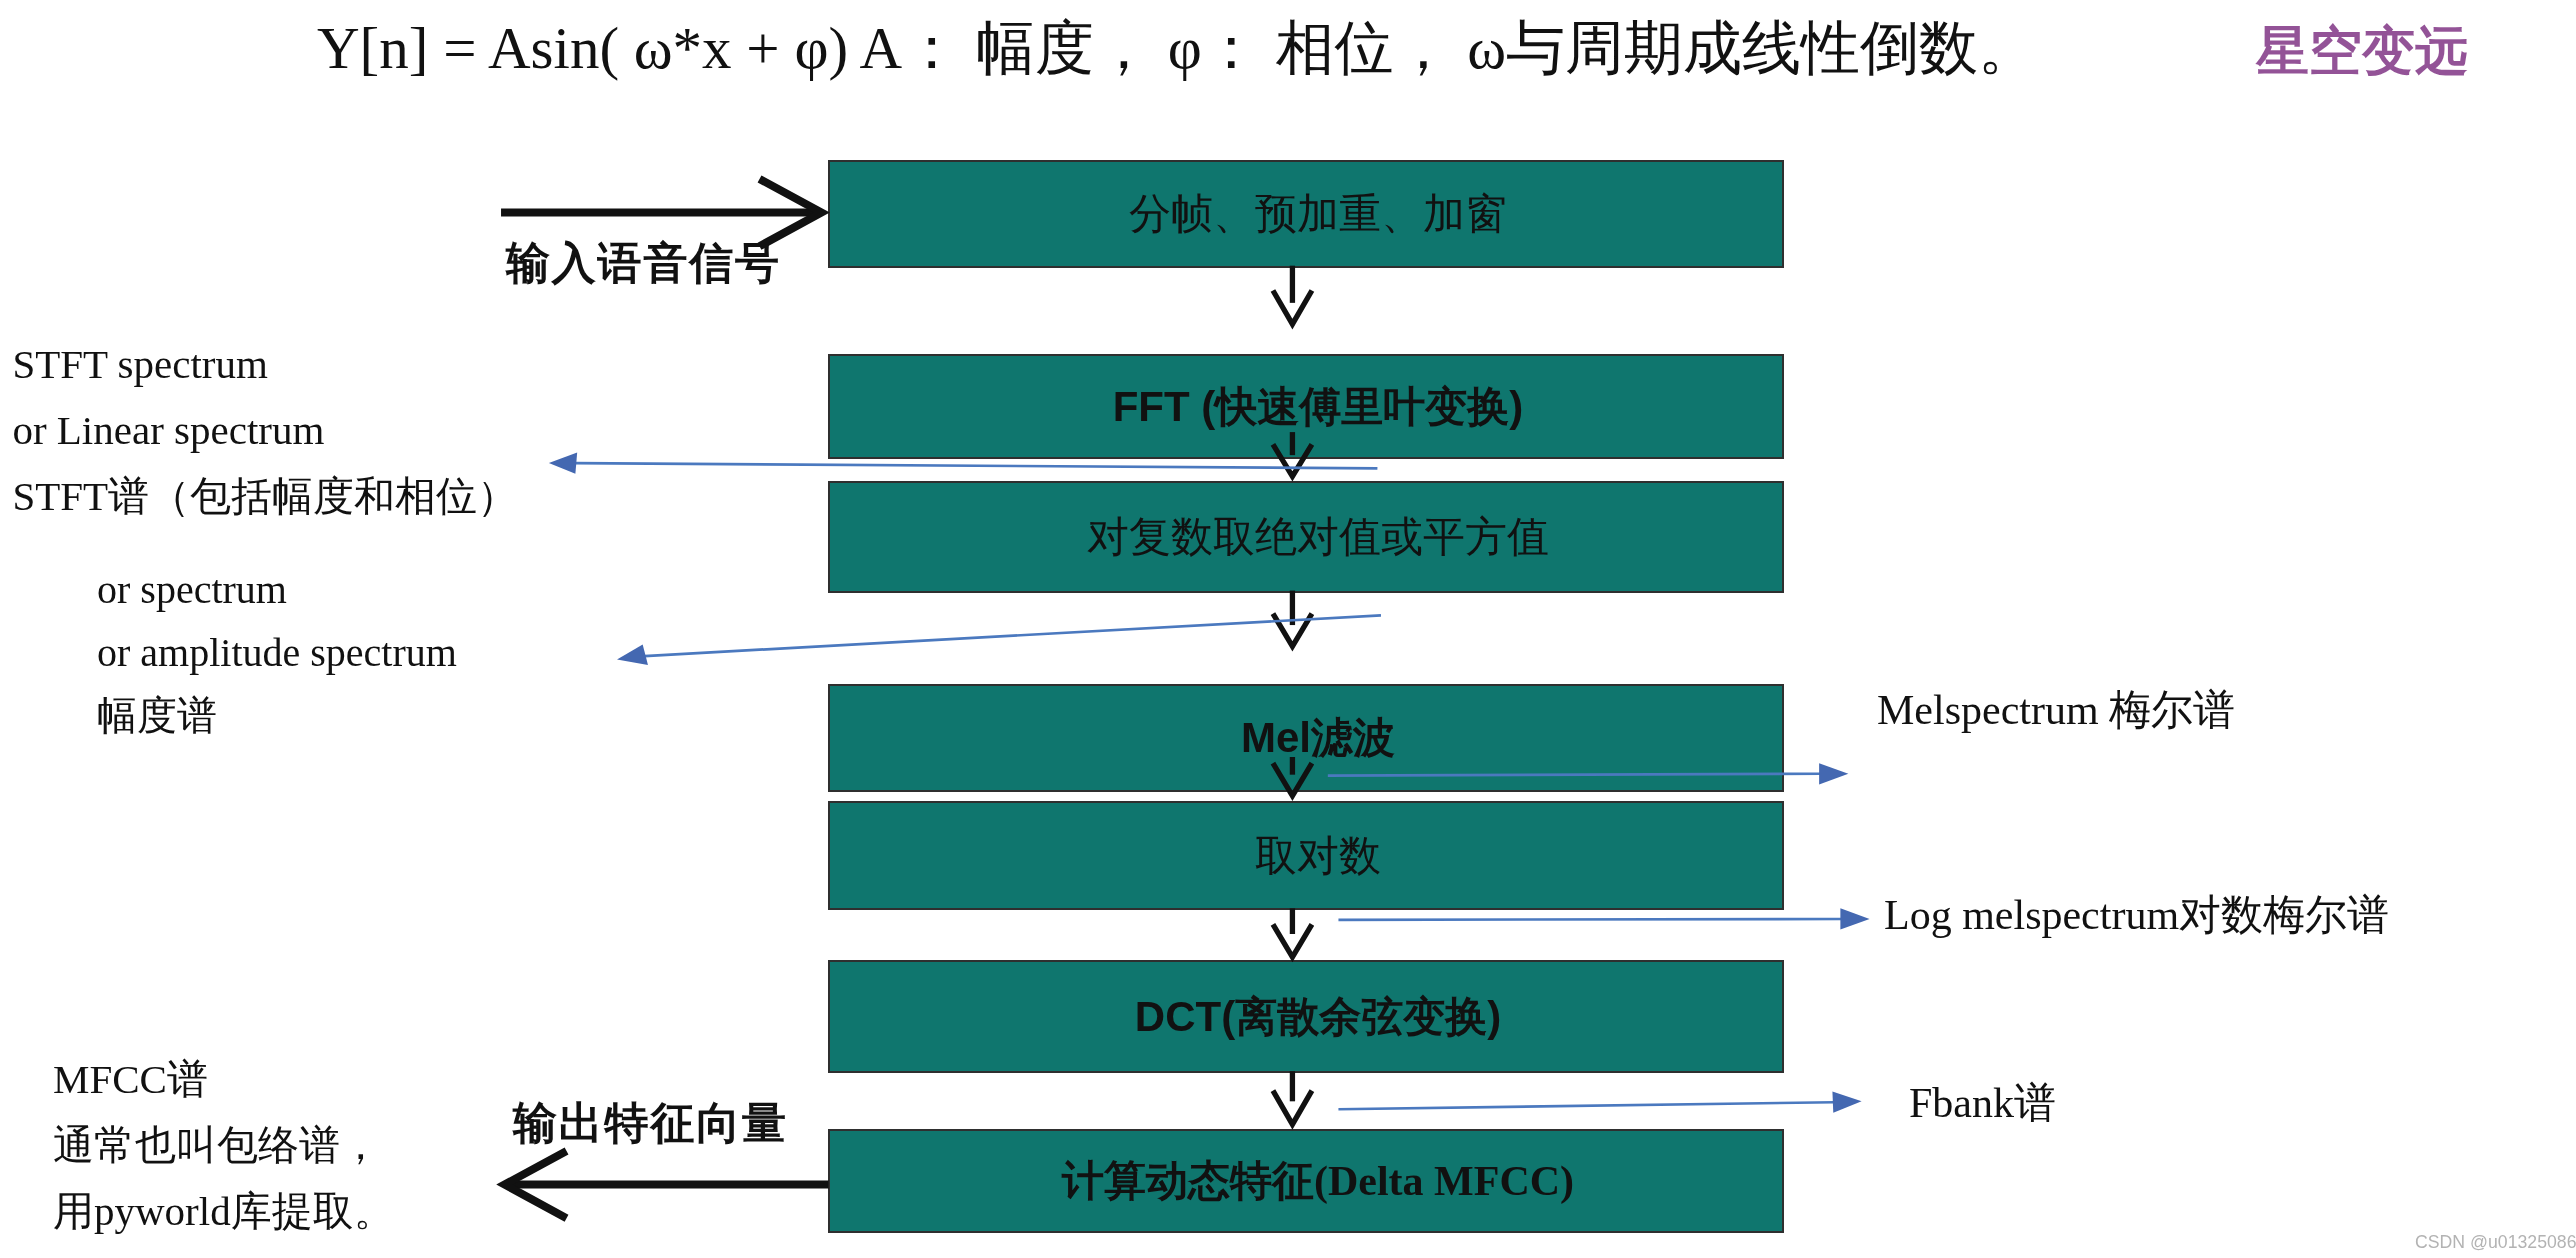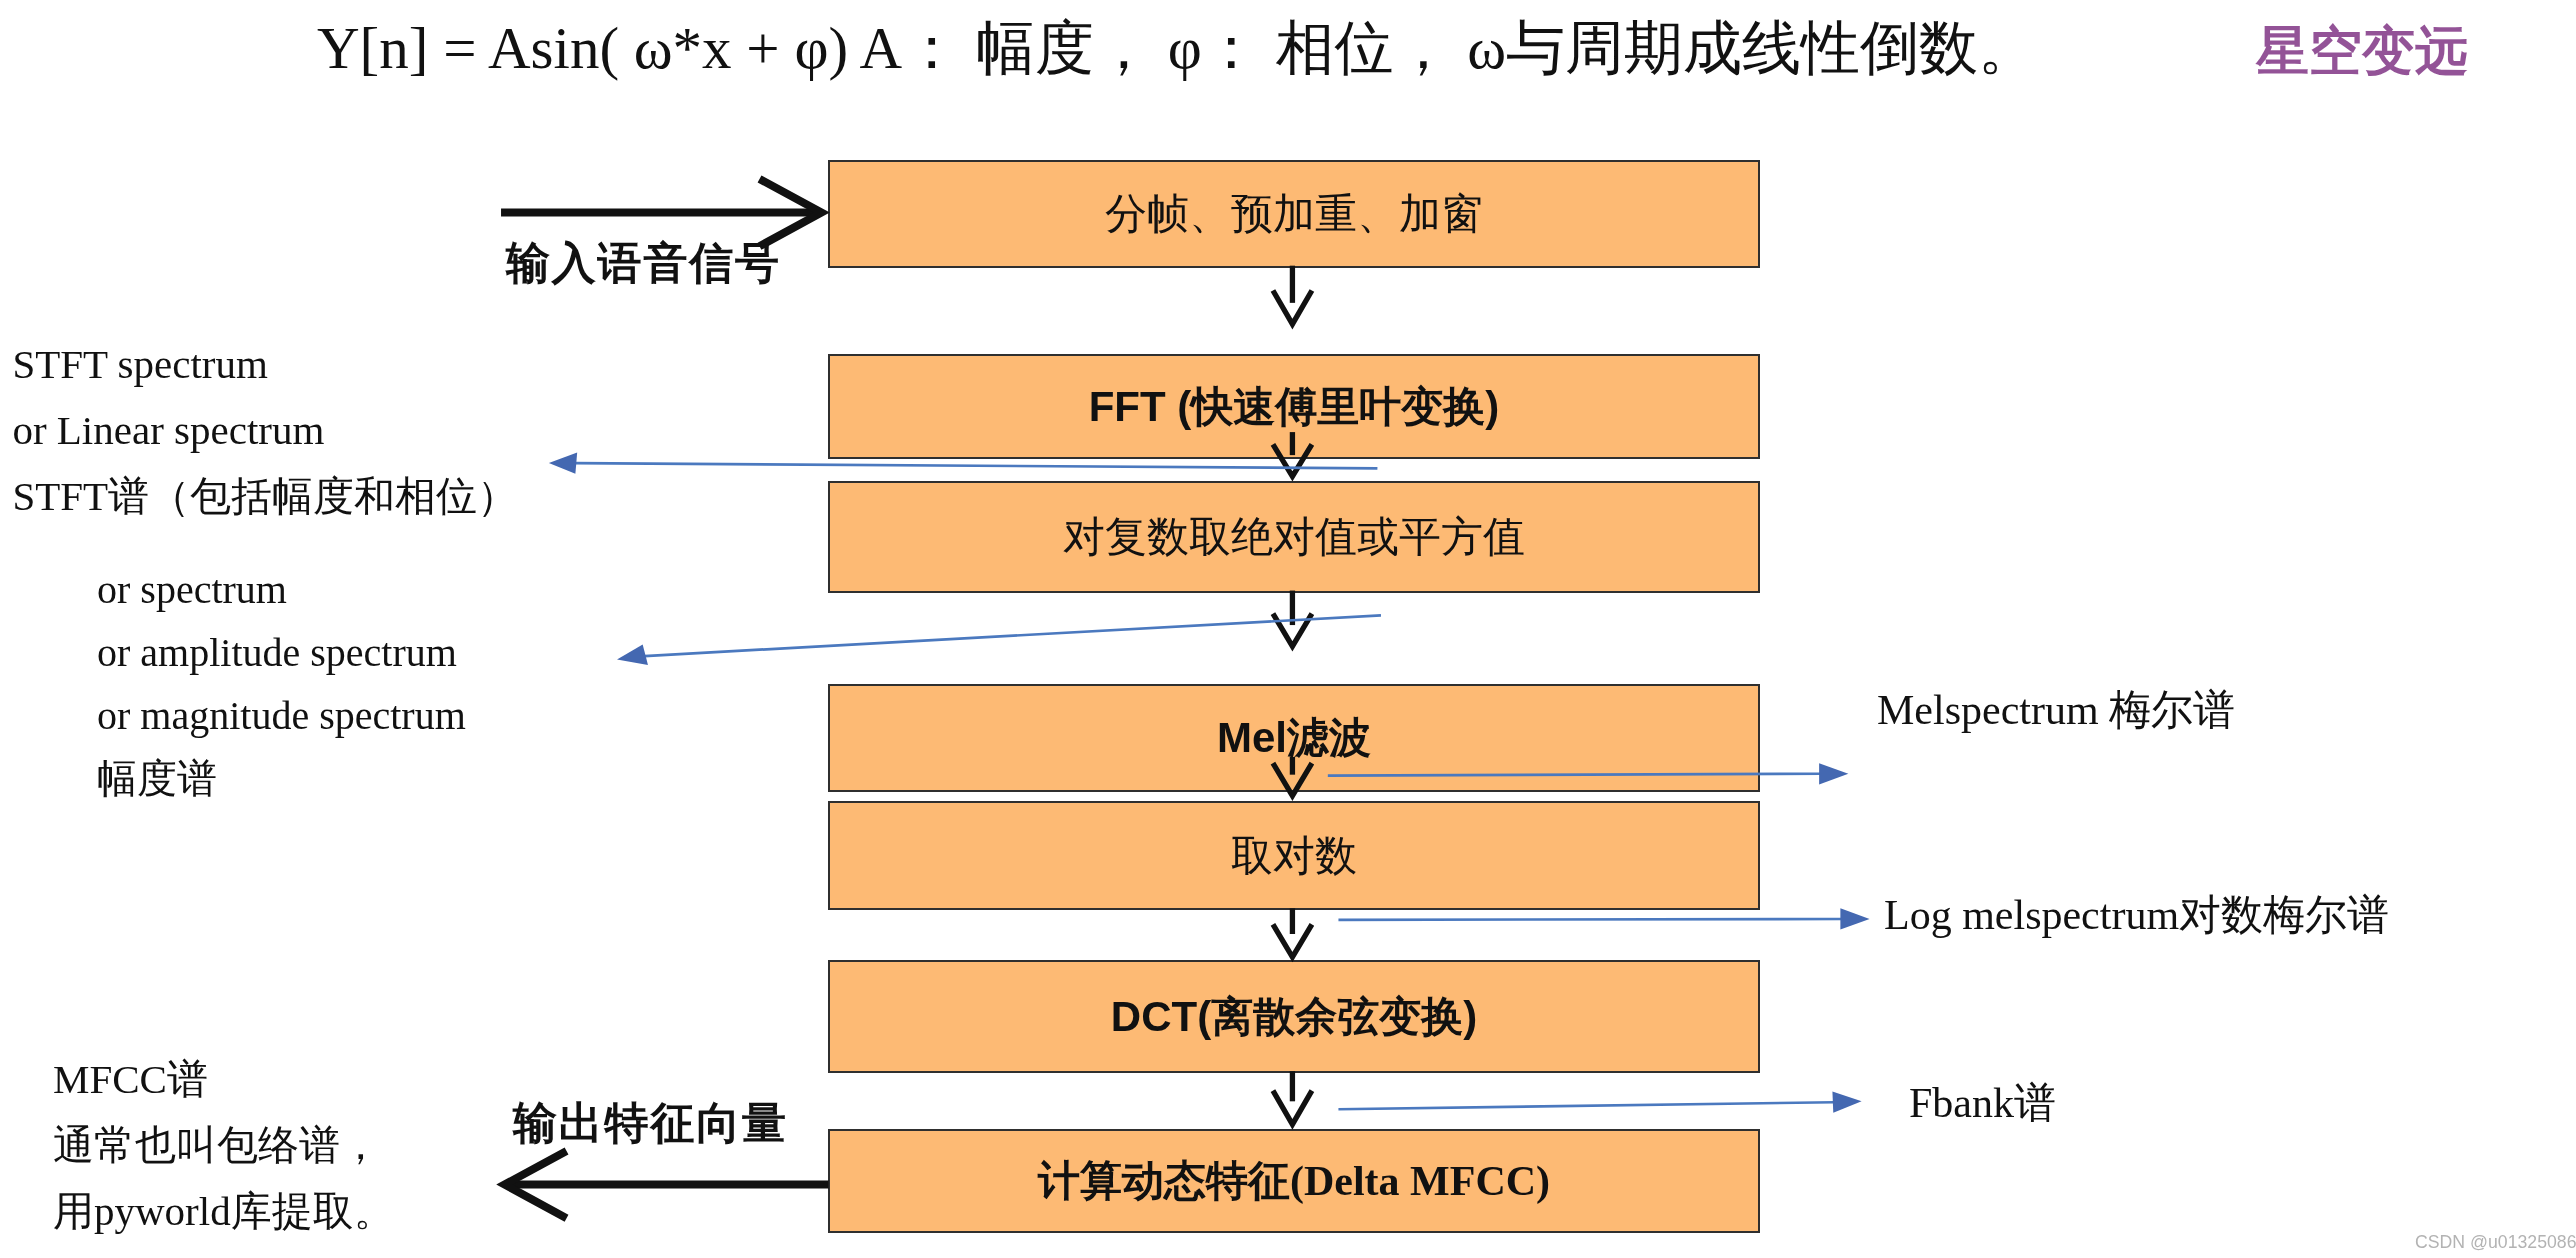--- a/index.html
+++ b/index.html
@@ -8,23 +8,23 @@
 
   .title{position:absolute;left:317px;top:8.9px;font-size:59px;white-space:nowrap;
          font-family:"Liberation Serif","DejaVu Serif",serif;z-index:3;}
 
   .wm-top{position:absolute;left:2256px;top:16px;font-size:53px;font-weight:bold;
           color:#701a75;opacity:.75;white-space:nowrap;z-index:1;
           font-family:"Liberation Sans","DejaVu Sans",sans-serif;}
   .wm-csdn{position:absolute;left:2415px;top:1232px;font-size:17.7px;color:#b3b3b3;
            font-family:"Liberation Sans","DejaVu Sans",sans-serif;z-index:3;white-space:nowrap;}
 
-  .fbox{position:absolute;left:828px;width:928px;border:2.7px solid #2f2f2f;background:#fdba74;
+  .fbox{position:absolute;left:828px;width:928px;border:2.7px solid #2f2f2f;background:#0f766e;
         display:flex;align-items:center;justify-content:center;font-size:42px;z-index:2;
-        font-family:"Liberation Sans","DejaVu Sans",sans-serif;white-space:nowrap;}
+        font-family:"Liberation Sans","DejaVu Sans",sans-serif;white-space:nowrap;padding-left:24px;}
   .fbox.bold{font-weight:bold;}
   .b1{top:160px;height:104px;}
   .b2{top:329px;height:101px;margin-top:25px;}
   .b3{top:481px;height:108px;}
   .b4{top:651px;height:104px;margin-top:33px;}
   .b5{top:801px;height:105px;}
   .b6{top:960px;height:109px;}
   .b7{top:1129px;height:100px;font-family:Liberation Serif, serif;}
 
   .ann{position:absolute;z-index:3;white-space:nowrap;}
@@ -82,21 +82,20 @@
   <div class="iolabel outlab">输出特征向量</div>
 
   <div class="ann stft">
     <span class="ln">STFT spectrum</span>
     <span class="ln">or Linear spectrum</span>
     <span class="ln">STFT谱（包括幅度和相位）</span>
   </div>
   <div class="ann amp">
     <span class="ln">or spectrum</span>
     <span class="ln">or amplitude spectrum</span>
-    <span class="ln">or magnitude spectrum</span>
     <span class="ln">幅度谱</span>
   </div>
   <div class="ann mfcc">
     <span class="ln">MFCC谱</span>
     <span class="ln">通常也叫包络谱，</span>
     <span class="ln">用pyworld库提取。</span>
   </div>
 
   <div class="rlabel mel">Melspectrum 梅尔谱</div>
   <div class="rlabel logmel">Log melspectrum对数梅尔谱</div>

